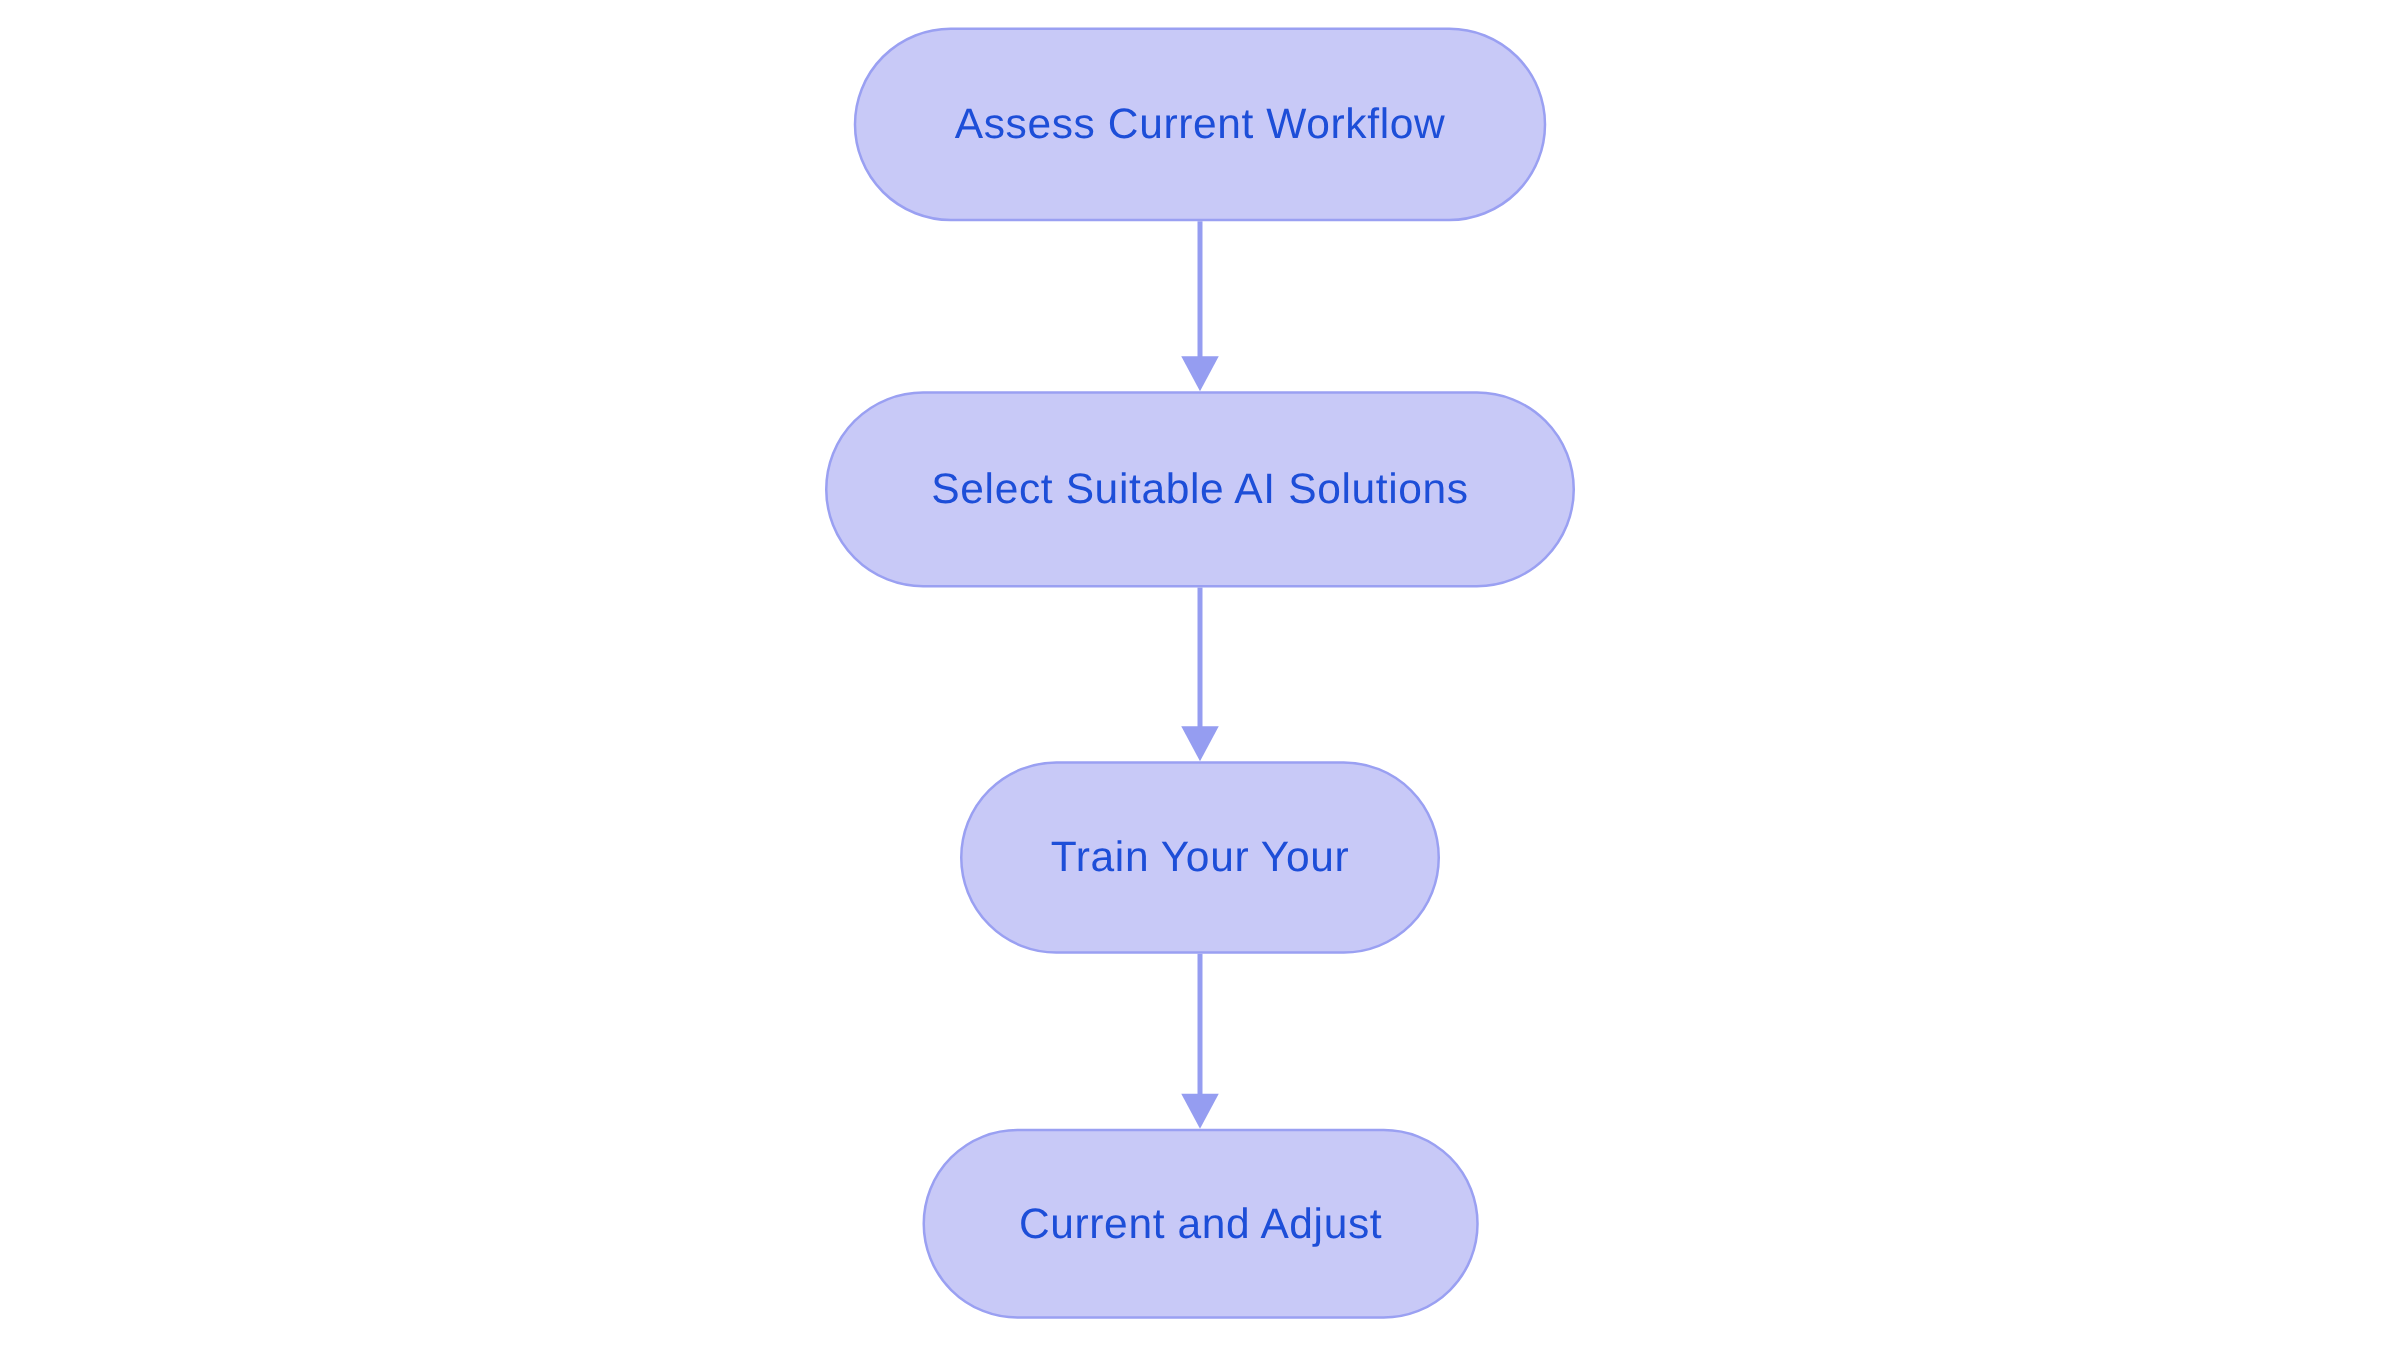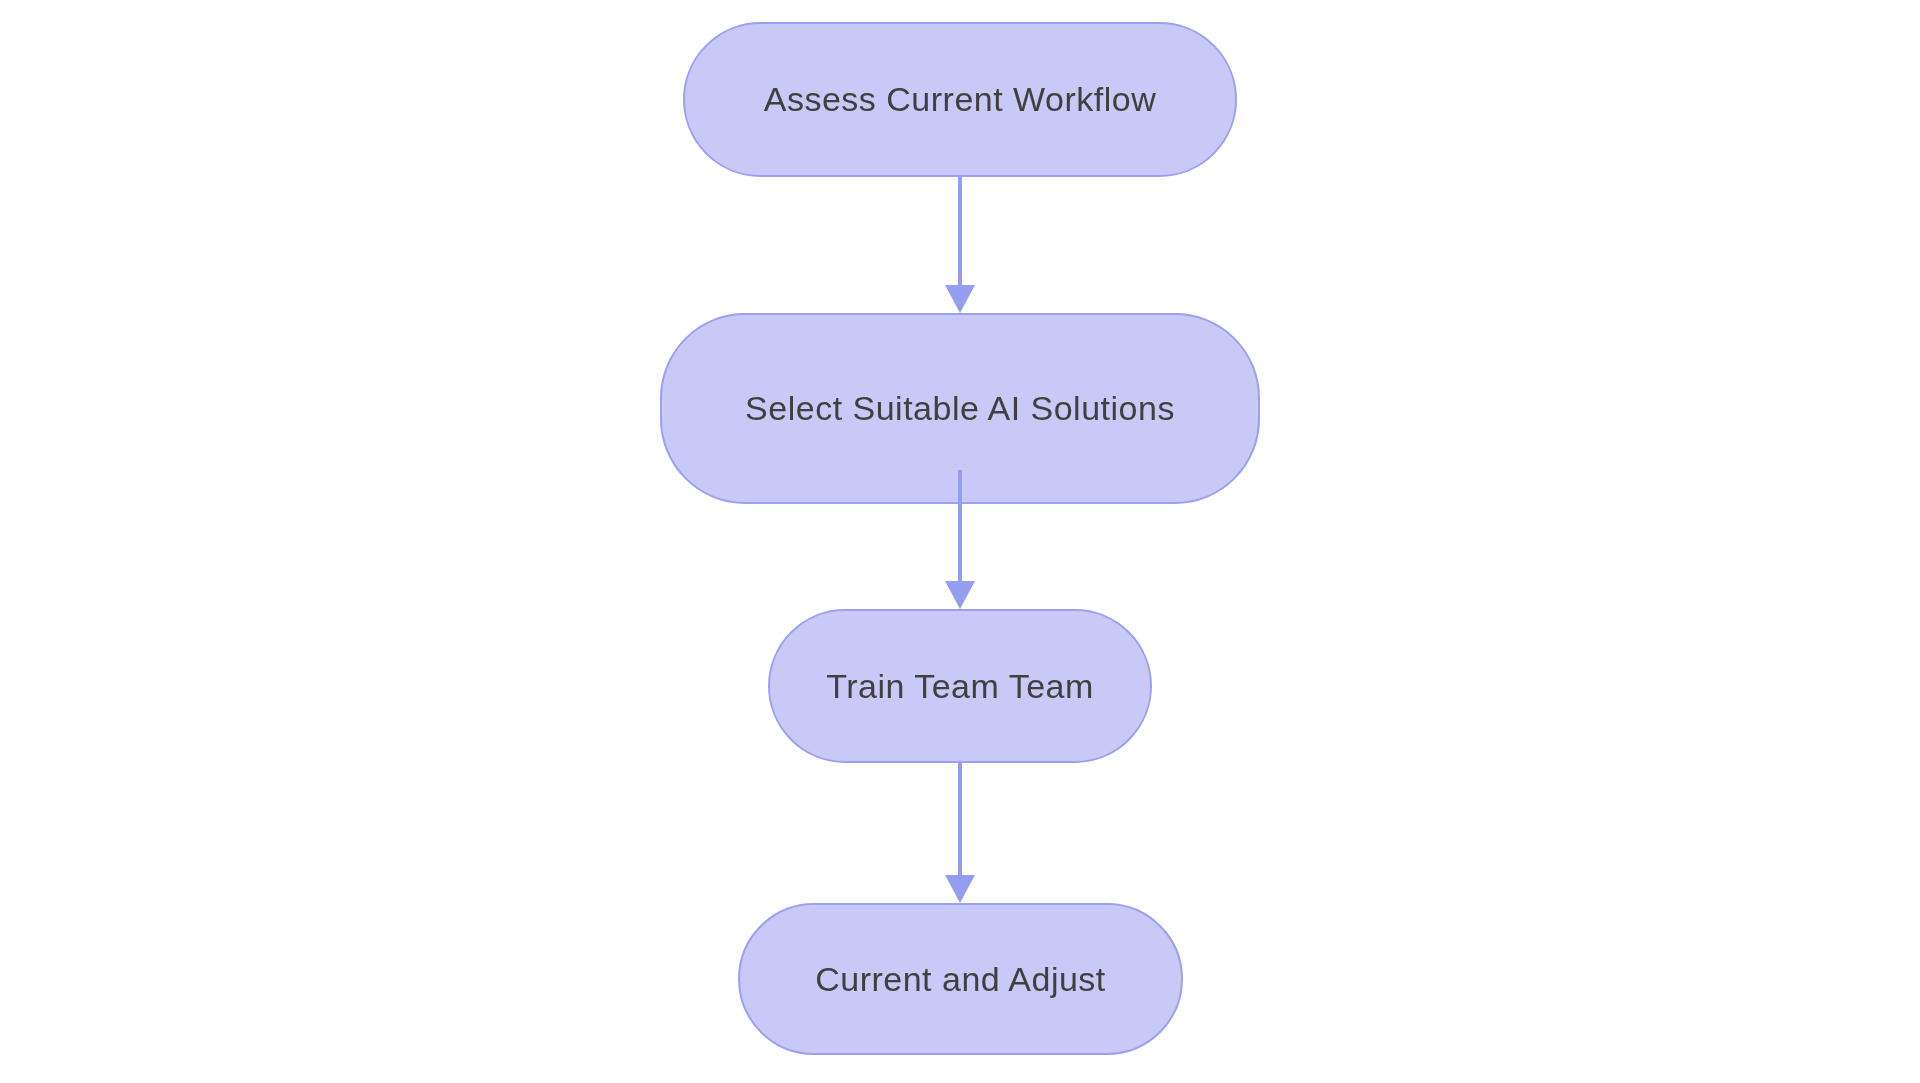--- a/index.html
+++ b/index.html
@@ -17,28 +17,28 @@
   }
   .flow-node {
     position: absolute;
     box-sizing: border-box;
     display: flex;
     align-items: center;
     justify-content: center;
     background: #c8c9f7;
     border: 2px solid #9aa0f2;
     border-radius: 85px;
-    color: #404040;
+    color: #1d4ed8;
     font-size: 34px;
     letter-spacing: 0.5px;
     text-align: center;
     white-space: nowrap;
   }
   #node-assess  { left: 683px; top: 22px;  width: 554px; height: 155px; }
-  #node-select  { left: 660px; top: 313px; width: 600px; height: 191px; }
+  #node-select  { left: 660px; top: 313px; width: 600px; height: 157px; }
   #node-train   { left: 768px; top: 609px; width: 384px; height: 154px; }
   #node-monitor { left: 738px; top: 903px; width: 445px; height: 152px; }
 
   .arrow-line {
     position: absolute;
     left: 958px;
     width: 4px;
     background: #959df1;
   }
   .arrow-head {
@@ -70,21 +70,21 @@
   <div class="arrow-head" id="edge1-head"></div>
 
   <div class="flow-node" id="node-select">
     <span>Select Suitable AI Solutions</span>
   </div>
 
   <div class="arrow-line" id="edge2-line"></div>
   <div class="arrow-head" id="edge2-head"></div>
 
   <div class="flow-node" id="node-train">
-    <span>Train Team Team</span>
+    <span>Train Your Your</span>
   </div>
 
   <div class="arrow-line" id="edge3-line"></div>
   <div class="arrow-head" id="edge3-head"></div>
 
   <div class="flow-node" id="node-monitor">
     <span>Current and Adjust</span>
   </div>
 
 </div>

